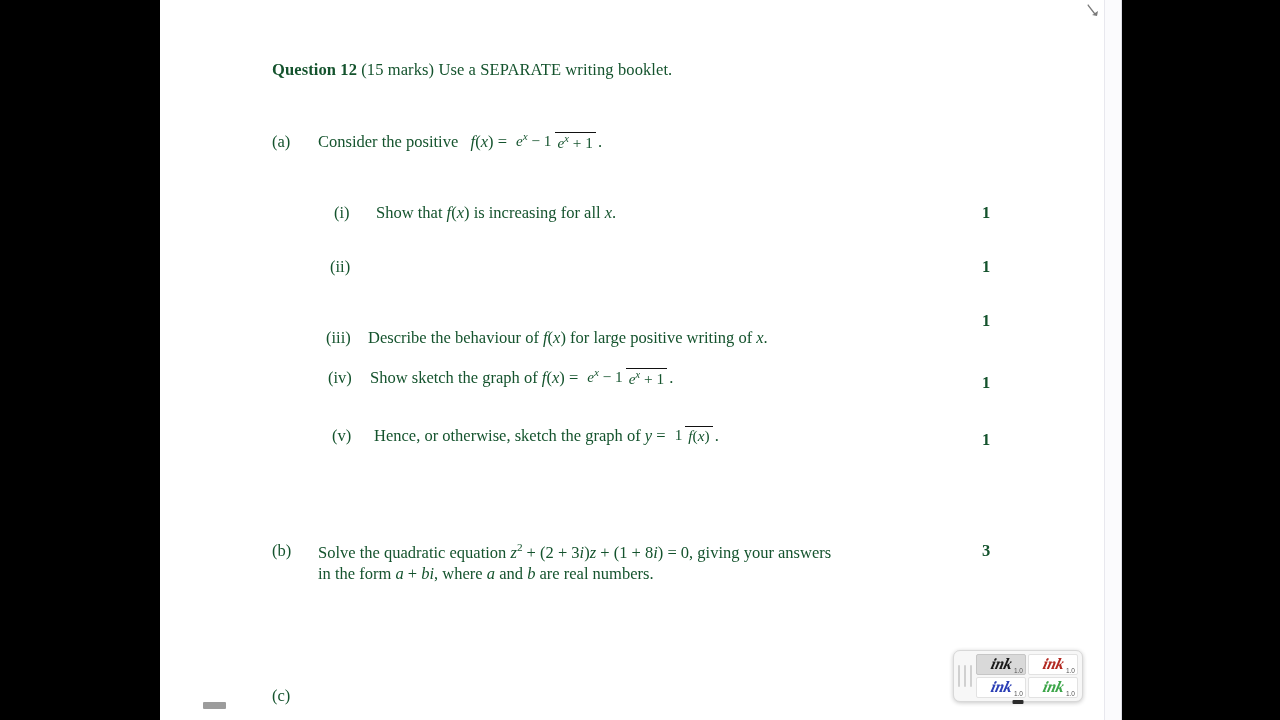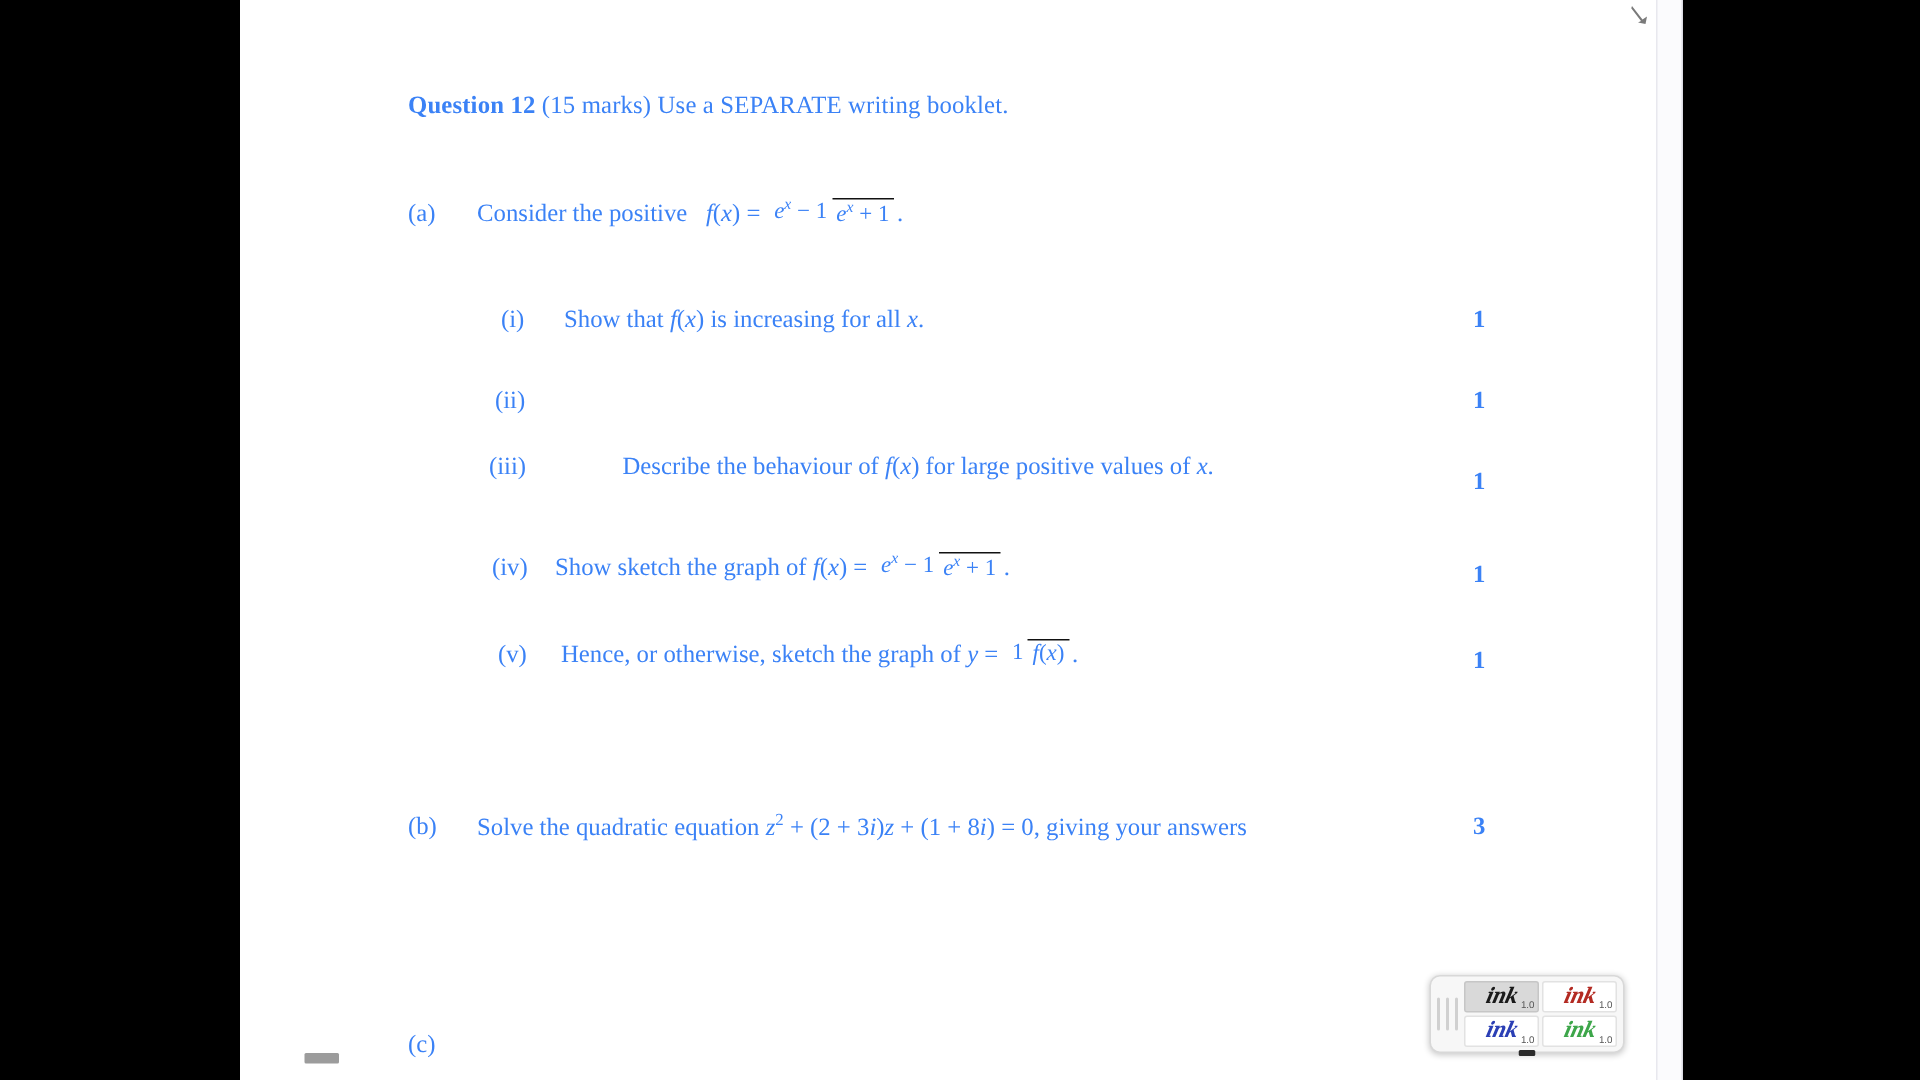--- a/index.html
+++ b/index.html
@@ -60,21 +60,21 @@
     position: absolute;
     left: 1086px; top: 2px;
     width: 16px; height: 18px;
   }
 
   
   .doc {
     position: absolute;
     left: 0; top: 0;
     width: 944px; height: 720px;
-    color: #3b82f6;
+    color: #14532d;
     padding-left: 44px;
   }
   .q-title {
     position: absolute;
     left: 112px; top: 60px;
     font-size: 16.5px;
     letter-spacing: 0.1px;
     white-space: nowrap;
   }
   .q-title b { font-weight: bold; }
@@ -251,26 +251,26 @@
           <span class="mi">x</span>.
         </span>
       </div>
       <div class="marks" style="top:203px;">1</div>
 
       <div class="row" style="left:170px; top:257px;">
         <span class="label lbl-rn">(ii)</span>
       </div>
       <div class="marks" style="top:257px;">1</div>
 
-      <div class="row" style="left:166px; top:301px;gap:47px;">
+      <div class="row" style="left:166px; top:328px;">
         <span class="label lbl-rn">(iii)</span>
         <span>
           <span>Describe the behaviour of</span>
           <span class="mf">f</span>(<span class="mi">x</span>)
-          <span>for large positive values of</span>
+          <span>for large positive writing of</span>
           <span class="mi">x</span>.
         </span>
       </div>
       <div class="marks" style="top:311px;">1</div>
 
       <div class="row" style="left:168px; top:368px;justify-content:flex-end;">
         <span class="label lbl-rn">(iv)</span>
         <span>
           <span>Show sketch the graph of</span>
           <span class="mf">f</span>(<span class="mi">x</span>)
@@ -299,20 +299,32 @@
 
       <div class="row" style="left:112px; top:541px;">
         <span class="label lbl-a">(b)</span>
         <span>
           <span>Solve the quadratic equation</span>
           <span class="mi">z</span><sup class="spr">2</sup>
           <span>+ (2 + 3</span><span class="mi">i</span><span>)</span><span class="mi">z</span>
           <span>+ (1 + 8</span><span class="mi">i</span><span>) = 0,  giving your answers</span>
         </span>
       </div>
+      <div class="row" style="left:158px; top:564px;">
+        <span>
+          <span>in the form</span>
+          <span class="mi">a</span>
+          <span>+</span>
+          <span class="mi">bi</span><span>, where</span>
+          <span class="mi">a</span>
+          <span>and</span>
+          <span class="mi">b</span>
+          <span>are real numbers.</span>
+        </span>
+      </div>
       <div class="marks" style="top:541px;">3</div>
 
       <div class="row" style="left:112px; top:686px;">
         <span class="label lbl-a">(c)</span>
       </div>
 
     </div>
 
   </div>
 

